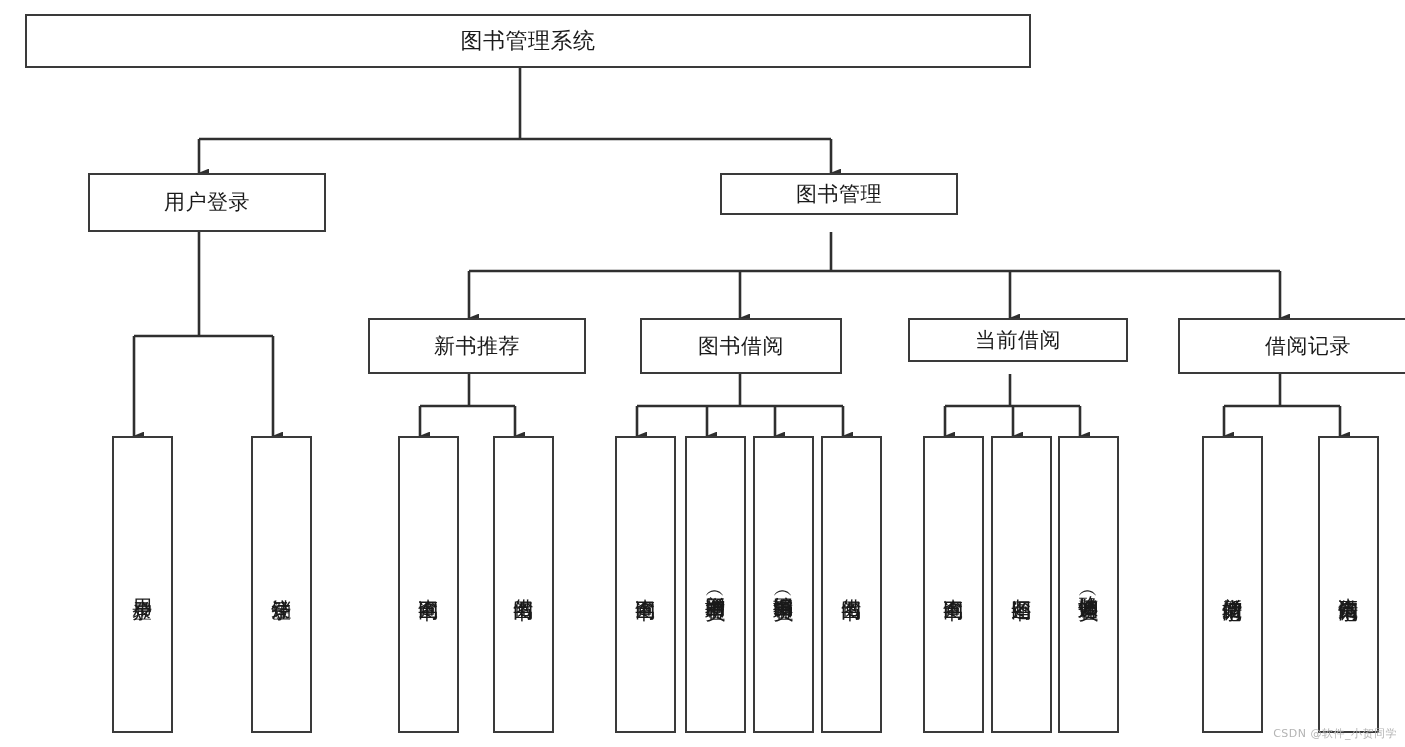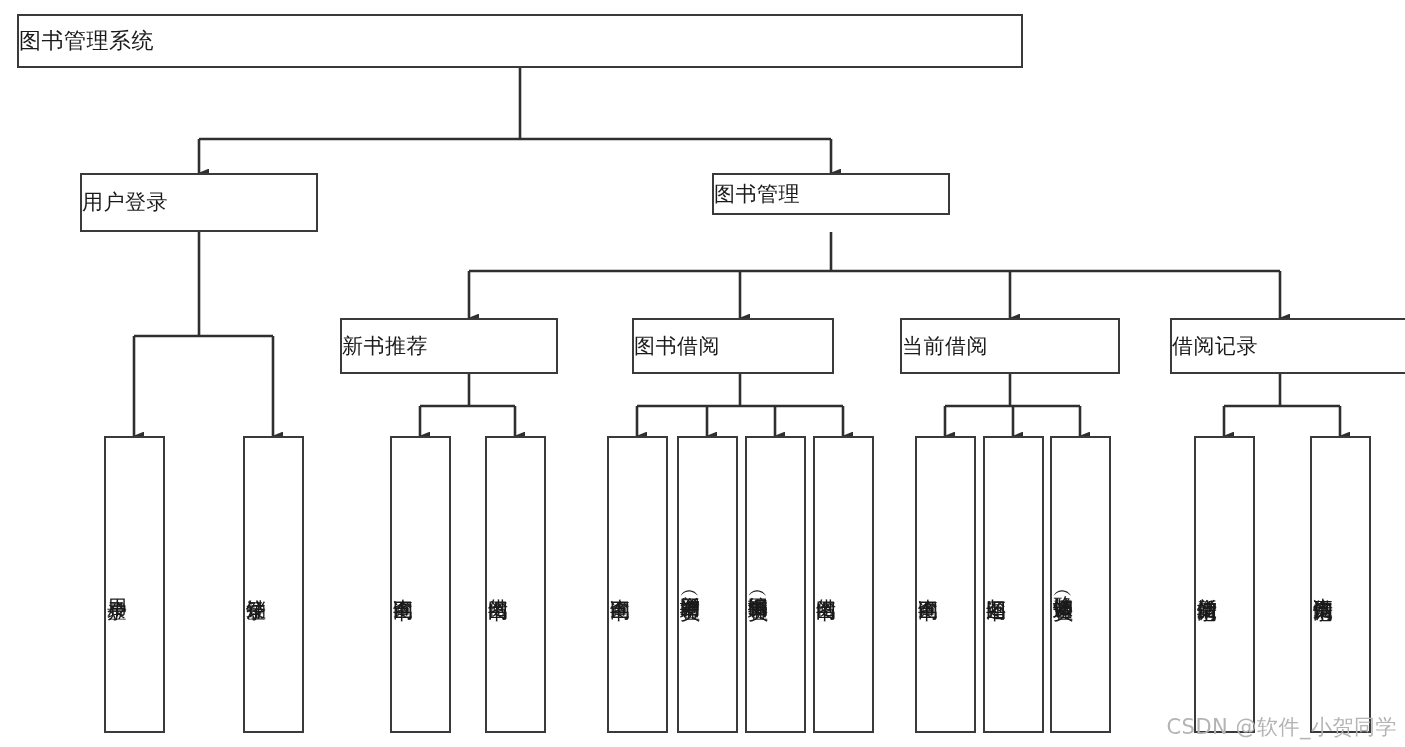--- a/index.html
+++ b/index.html
@@ -27,22 +27,23 @@
     width: 1405px;
     height: 747px;
   }
   .node-box {
     position: absolute;
     box-sizing: border-box;
     background: #ffffff;
     border: 2px solid #3a3a3a;
     display: flex;
     align-items: center;
-    justify-content: flex-start;
+    justify-content: center;
     overflow: hidden;
+    margin-left: 8px;
   }
   .node-label {
     color: #1a1a1a;
     font-size: 21px;
     line-height: 1.18;
     letter-spacing: 0.5px;
     text-align: center;
     white-space: nowrap;
     user-select: none;
   }
@@ -55,21 +56,21 @@
     max-height: 100%;
   }
   .node-box.level-0 .node-label { font-size: 22px; }
   .node-box.level-1 .node-label { font-size: 21px; }
   .node-box.level-2 .node-label { font-size: 21px; }
   #watermark {
     position: absolute;
     right: 8px;
     bottom: 6px;
     color: #b4b4b4;
-    font-size: 21px;
+    font-size: 11px;
     letter-spacing: 0.5px;
     user-select: none;
     white-space: nowrap;
   }
 </style>
 </head>
 <body>
 
 <div id="diagram-root">
 
@@ -129,27 +130,27 @@
     <span class="node-label">图书管理系统</span>
   </div>
 
   <div class="node-box level-1" style="left:80px; top:173px; width:238px; height:59px;">
     <span class="node-label">用户登录</span>
   </div>
   <div class="node-box level-1" style="left:712px; top:173px; width:238px; height:42px;">
     <span class="node-label">图书管理</span>
   </div>
 
-  <div class="node-box level-2" style="left:340px; top:318px; width:218px; height:56px;">
+  <div class="node-box level-2" style="left:360px; top:318px; width:218px; height:56px;">
     <span class="node-label">新书推荐</span>
   </div>
   <div class="node-box level-2" style="left:632px; top:318px; width:202px; height:56px;">
     <span class="node-label">图书借阅</span>
   </div>
-  <div class="node-box level-2" style="left:900px; top:318px; width:220px; height:56px;">
+  <div class="node-box level-2" style="left:900px; top:318px; width:220px; height:44px;">
     <span class="node-label">当前借阅</span>
   </div>
   <div class="node-box level-2" style="left:1170px; top:318px; width:260px; height:56px;">
     <span class="node-label">借阅记录</span>
   </div>
 
   <div class="node-box vertical" style="left:104px; top:436px; width:61px; height:297px;">
     <span class="node-label">用户登录</span>
   </div>
   <div class="node-box vertical" style="left:243px; top:436px; width:61px; height:297px;">

